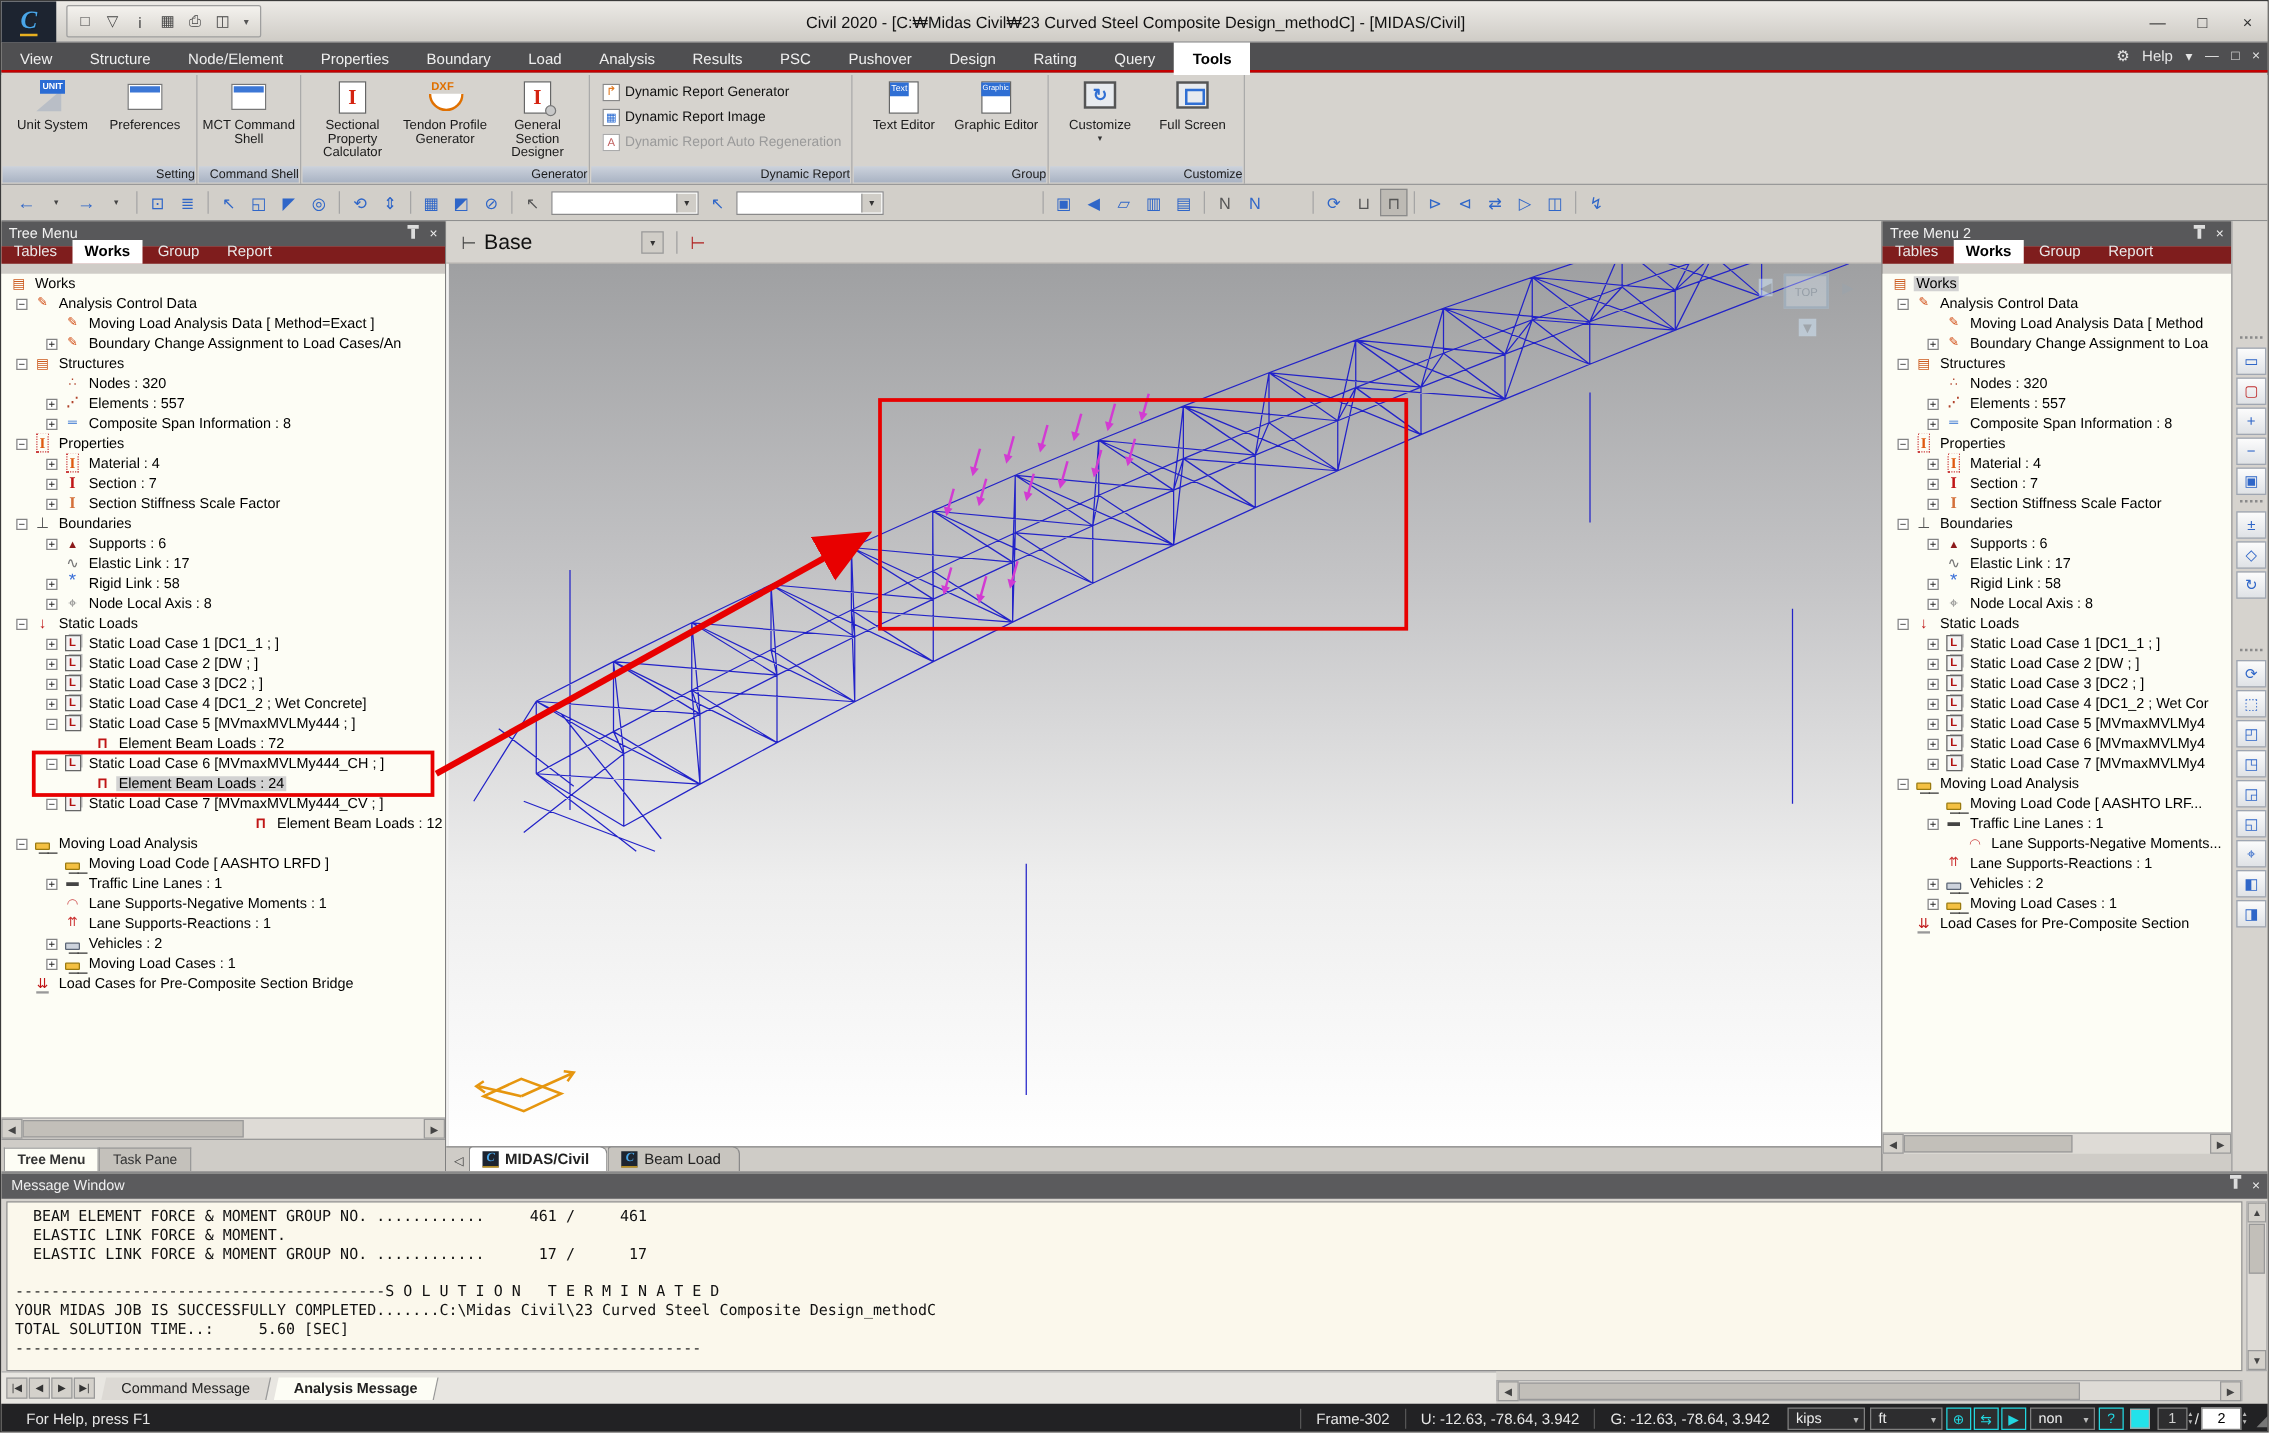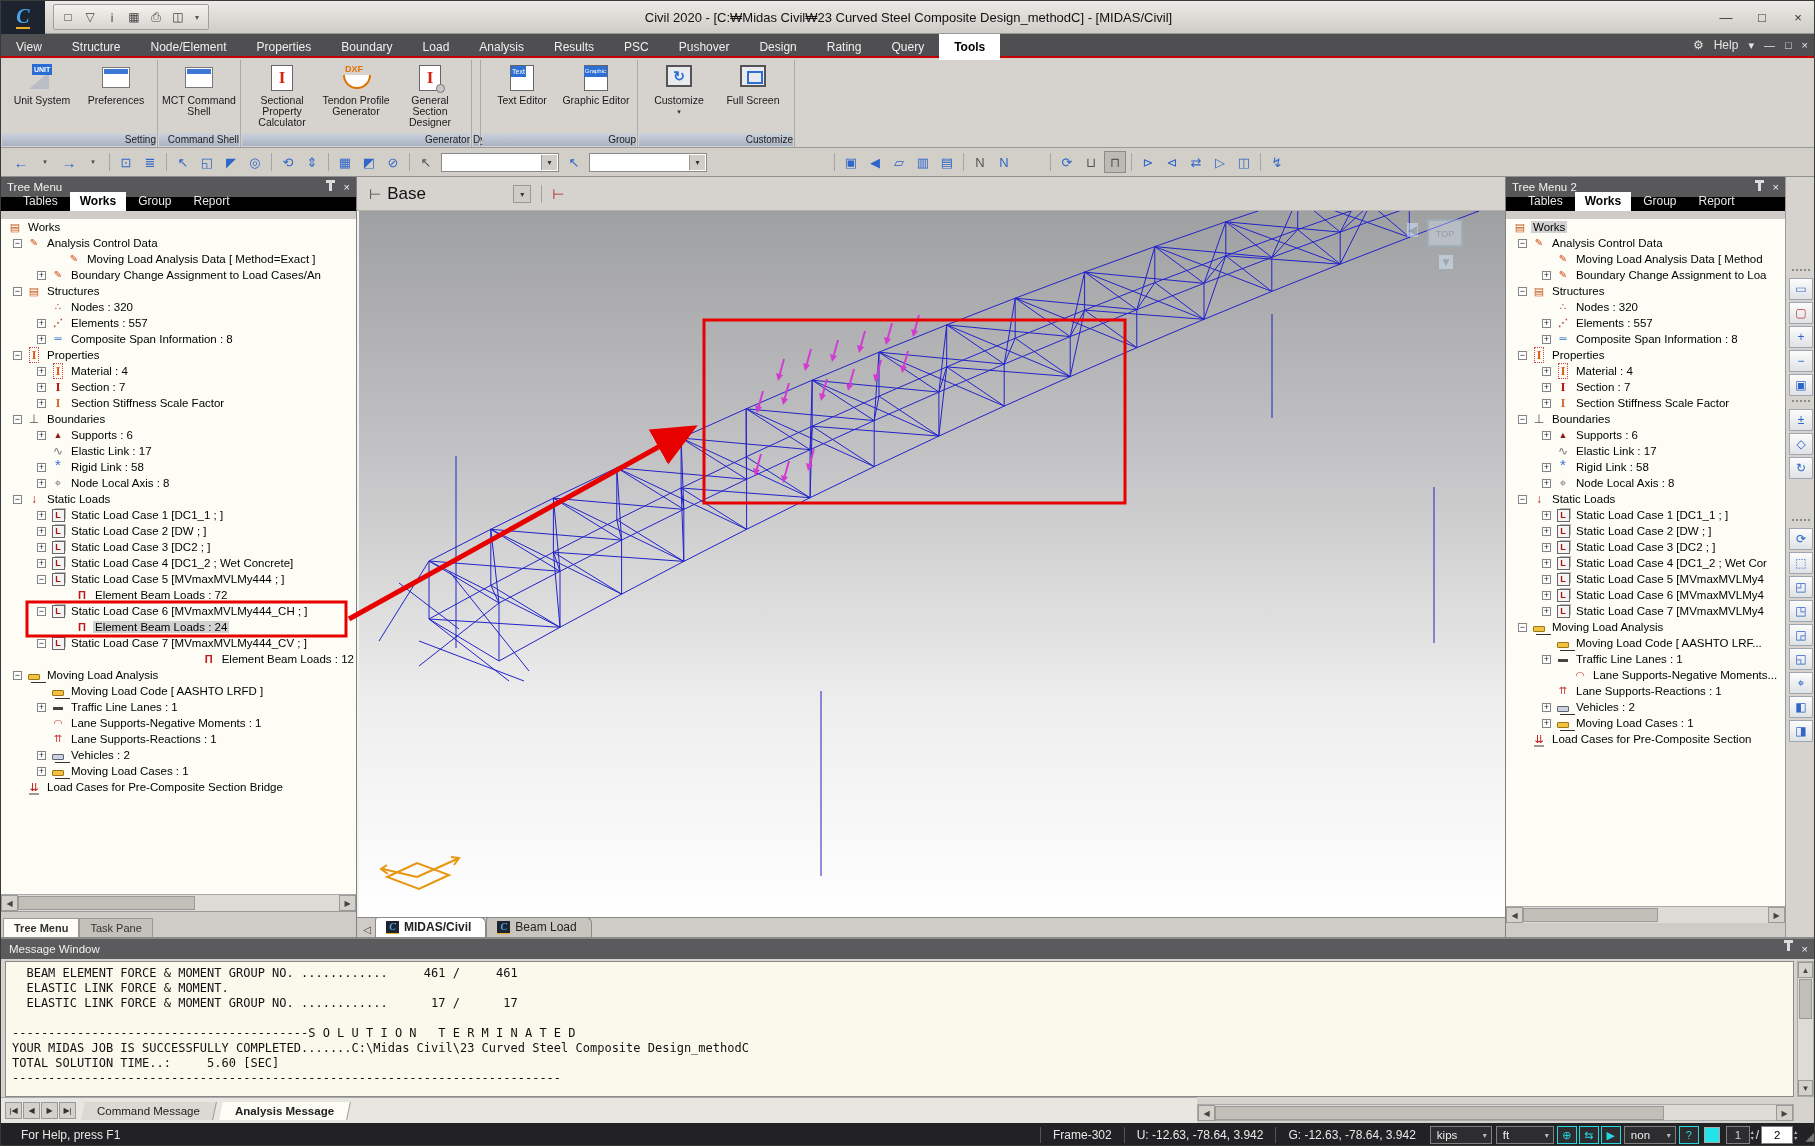--- a/index.html
+++ b/index.html
@@ -79,21 +79,21 @@
 .tgap{height:1px;}
 .navarrow{font-size:15px;font-weight:bold;}
 .ddrop{font-size:7px;color:#444;width:10px;text-align:center;}
 
 
 .panel-h{height:20px;background:#58585a;color:#f2f2f2;font-size:11.5px;display:flex;align-items:center;padding:0 6px;}
 .panel-h .ph-sp{margin-left:auto;display:flex;gap:8px;align-items:center;}
 .pin{width:3px;height:8px;background:#ddd;position:relative;margin-right:4px;}
 .pin::before{content:"";position:absolute;top:-3px;left:-3px;width:9px;height:3px;background:#ddd;}
 .px{color:#eee;font-size:11px;}
-.ptabs{height:14px;background:#000000;display:flex;align-items:flex-end;padding-left:12px;gap:2px;}
+.ptabs{height:14px;background:#7f1d1d;display:flex;align-items:flex-end;padding-left:0;gap:2px;}
 .ptab{padding:2px 10px 3px 10px;font-size:12px;color:#e8e8e8;}
 .ptab.active{background:#ffffff;color:#000;font-weight:bold;}
 .treebody{position:absolute;left:0;right:0;background:#fdfdf5;overflow:hidden;}
 .trow{height:16px;display:flex;align-items:center;font-size:11.5px;color:#000;white-space:nowrap;overflow:hidden;}
 .trow.sel .tlabel{background:#d2d2d2;}
 .exp{flex:0 0 9px;height:9px;border:1px solid #848484;background:#fff;font-size:9px;line-height:7px;text-align:center;color:#222;margin-right:4px;}
 .exp-sp{flex:0 0 13px;}
 .ti{flex:0 0 16px;text-align:center;font-size:10px;line-height:16px;position:relative;}
 .ti i{display:none;}
 .tlabel{margin-left:3px;padding:0 2px;}
@@ -292,20 +292,36 @@
               <span class="ric ric-gsd">
                 <i></i>
               </span>
               <span class="rlabel">General Section Designer</span>
             </div>
           </div>
         </div>
         <div class="rgl">Generator</div>
       </div>
       <div class="rgroup">
+        <div class="rbody">
+          <div class="rsmall">
+            <div class="rsbtn">
+              <span class="rsic ric-dyn-gen"></span>
+              <span>Dynamic Report Generator</span>
+            </div>
+            <div class="rsbtn">
+              <span class="rsic ric-dyn-img"></span>
+              <span>Dynamic Report Image</span>
+            </div>
+            <div class="rsbtn dis">
+              <span class="rsic ric-dyn-auto"></span>
+              <span>Dynamic Report Auto Regeneration</span>
+            </div>
+          </div>
+        </div>
         <div class="rgl">Dynamic Report</div>
       </div>
       <div class="rgroup">
         <div class="rbody">
           <div class="rbig">
             <div class="rbtn">
               <span class="ric ric-text-editor"><i></i></span>
               <span class="rlabel">Text Editor</span>
             </div>
             <div class="rbtn">
@@ -401,21 +417,21 @@
     <div class="treebody" id="ltree">
         <div class="trow" style="padding-left: 6px;">
           <span class="ti ti-works"></span>
           <span class="tlabel">Works</span>
         </div>
         <div class="trow" style="padding-left: 12px;">
           <span class="exp">−</span>
           <span class="ti ti-doc-edit"></span>
           <span class="tlabel">Analysis Control Data</span>
         </div>
-        <div class="trow" style="padding-left: 52px;">
+        <div class="trow" style="padding-left: 36px;">
           <span class="exp-sp"></span>
           <span class="ti ti-doc-edit"></span>
           <span class="tlabel">Moving Load Analysis Data [ Method=Exact ]</span>
         </div>
         <div class="trow" style="padding-left: 36px;">
           <span class="exp">+</span>
           <span class="ti ti-doc-edit"></span>
           <span class="tlabel">Boundary Change Assignment to Load Cases/An</span>
         </div>
         <div class="trow" style="padding-left: 12px;">

